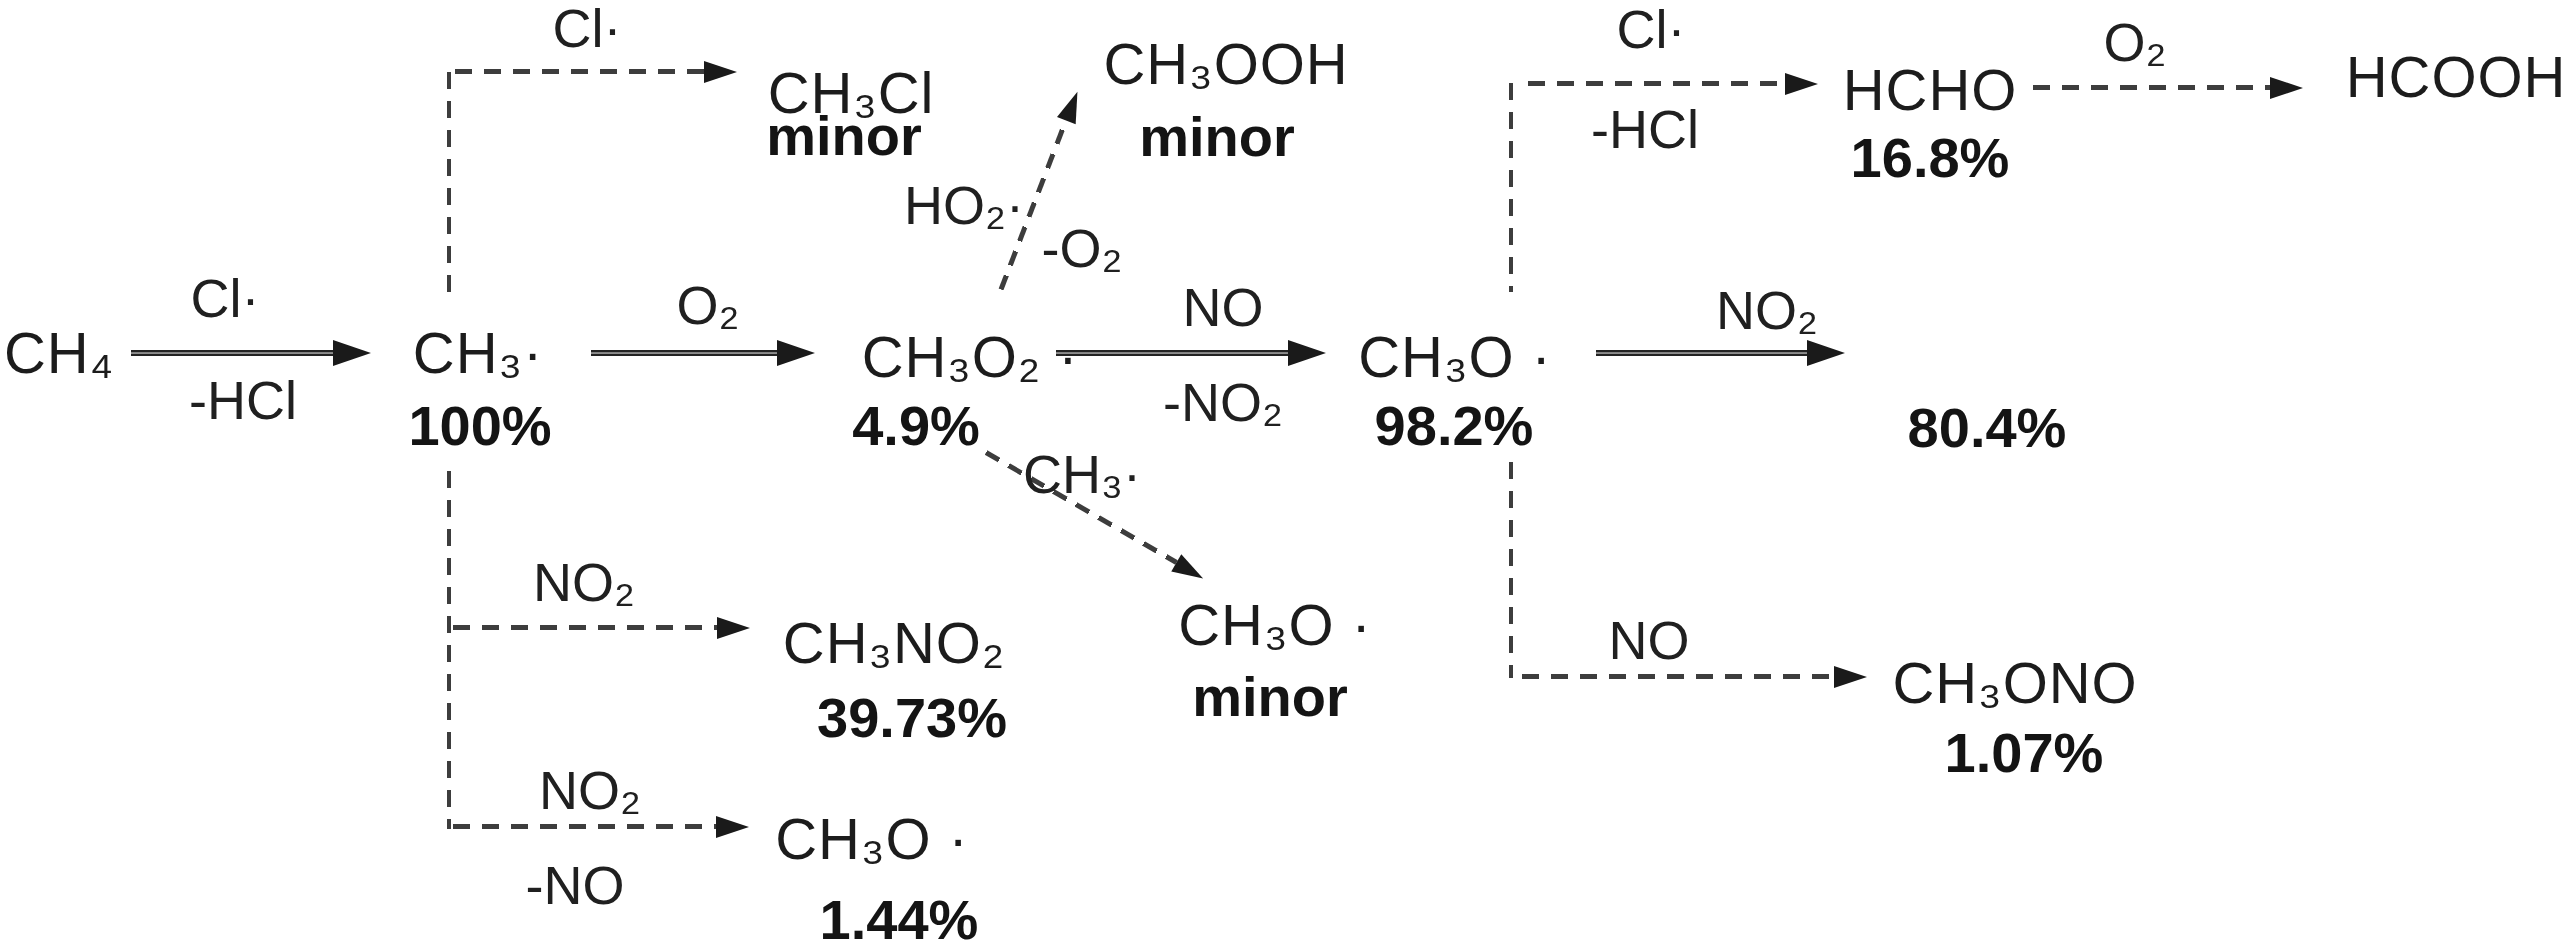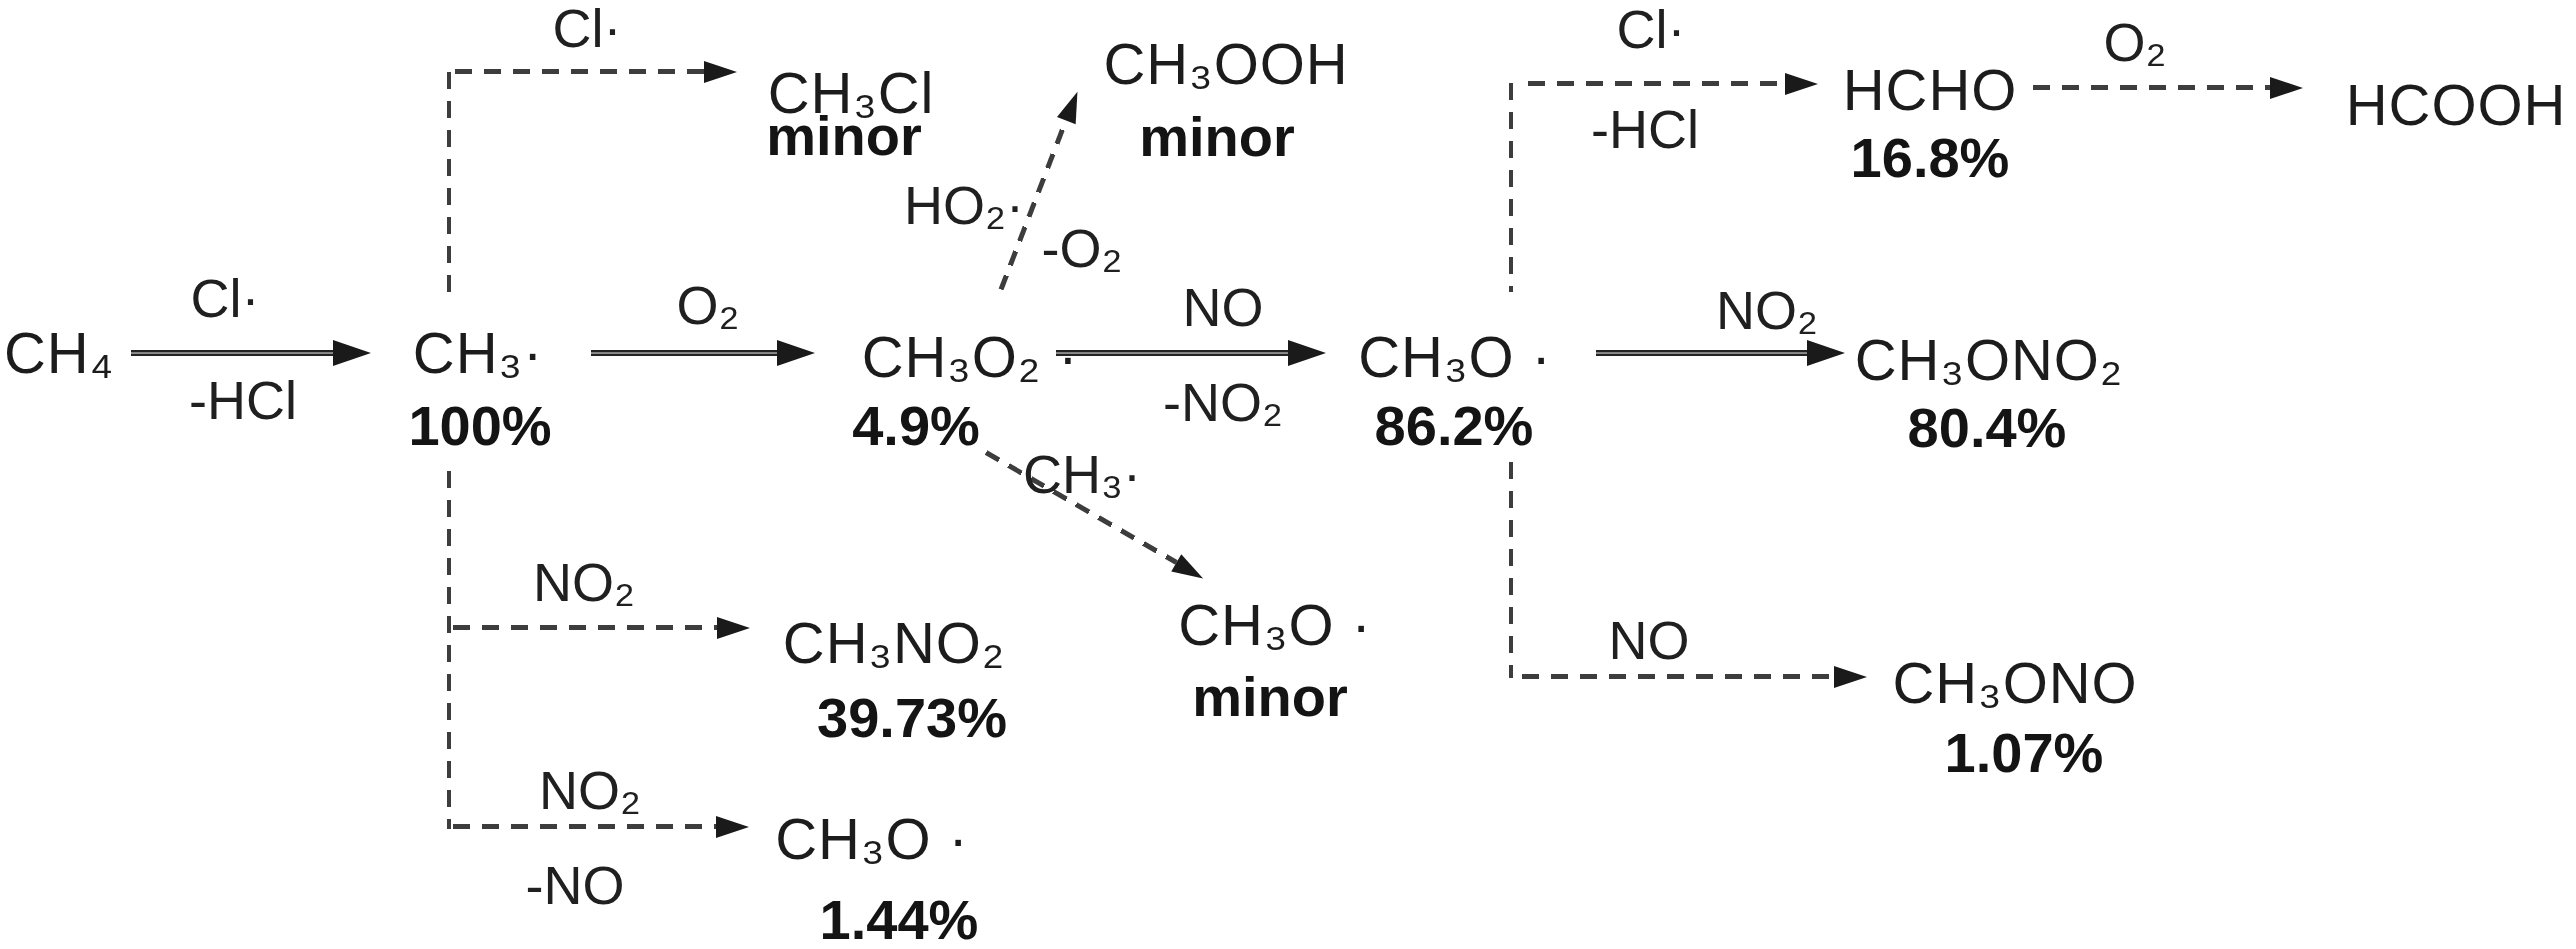--- a/index.html
+++ b/index.html
@@ -37,31 +37,30 @@
 <body>
 
 <div class="stage">
 
   <div class="sp" style="left:59px;top:352px">CH₄</div>
   <div class="sp" style="left:478px;top:352px">CH₃·</div>
   <div class="yield" style="left:480px;top:425px">100%</div>
   <div class="sp" style="left:970px;top:356px">CH₃O₂ ·</div>
   <div class="yield" style="left:916px;top:425px">4.9%</div>
   <div class="sp" style="left:1455px;top:356px">CH₃O ·</div>
-  <div class="yield" style="left:1454px;top:425px">86.2%</div>
-  <div class="sp" style="left:1989px;top:359px">CH₃ONO₂</div>
+  <div class="yield" style="left:1454px;top:425px">98.2%</div>
   <div class="yield" style="left:1987px;top:427px">80.4%</div>
 
   <div class="sp" style="left:851px;top:92px">CH₃Cl</div>
   <div class="yield" style="left:844px;top:135px">minor</div>
   <div class="sp" style="left:1226px;top:63px">CH₃OOH</div>
   <div class="yield" style="left:1217px;top:136px">minor</div>
   <div class="sp" style="left:1930px;top:89px">HCHO</div>
   <div class="yield" style="left:1930px;top:157px">16.8%</div>
-  <div class="sp" style="left:2456px;top:104px">HCOOH</div>
+  <div class="sp" style="left:2456px;top:76px">HCOOH</div>
 
   <div class="sp" style="left:894px;top:642px">CH₃NO₂</div>
   <div class="yield" style="left:912px;top:717px">39.73%</div>
   <div class="sp" style="left:872px;top:838px">CH₃O ·</div>
   <div class="yield" style="left:899px;top:919px">1.44%</div>
   <div class="sp" style="left:1275px;top:624px">CH₃O ·</div>
   <div class="yield" style="left:1270px;top:696px">minor</div>
   <div class="sp" style="left:2015px;top:682px">CH₃ONO</div>
   <div class="yield" style="left:2024px;top:752px">1.07%</div>
 

